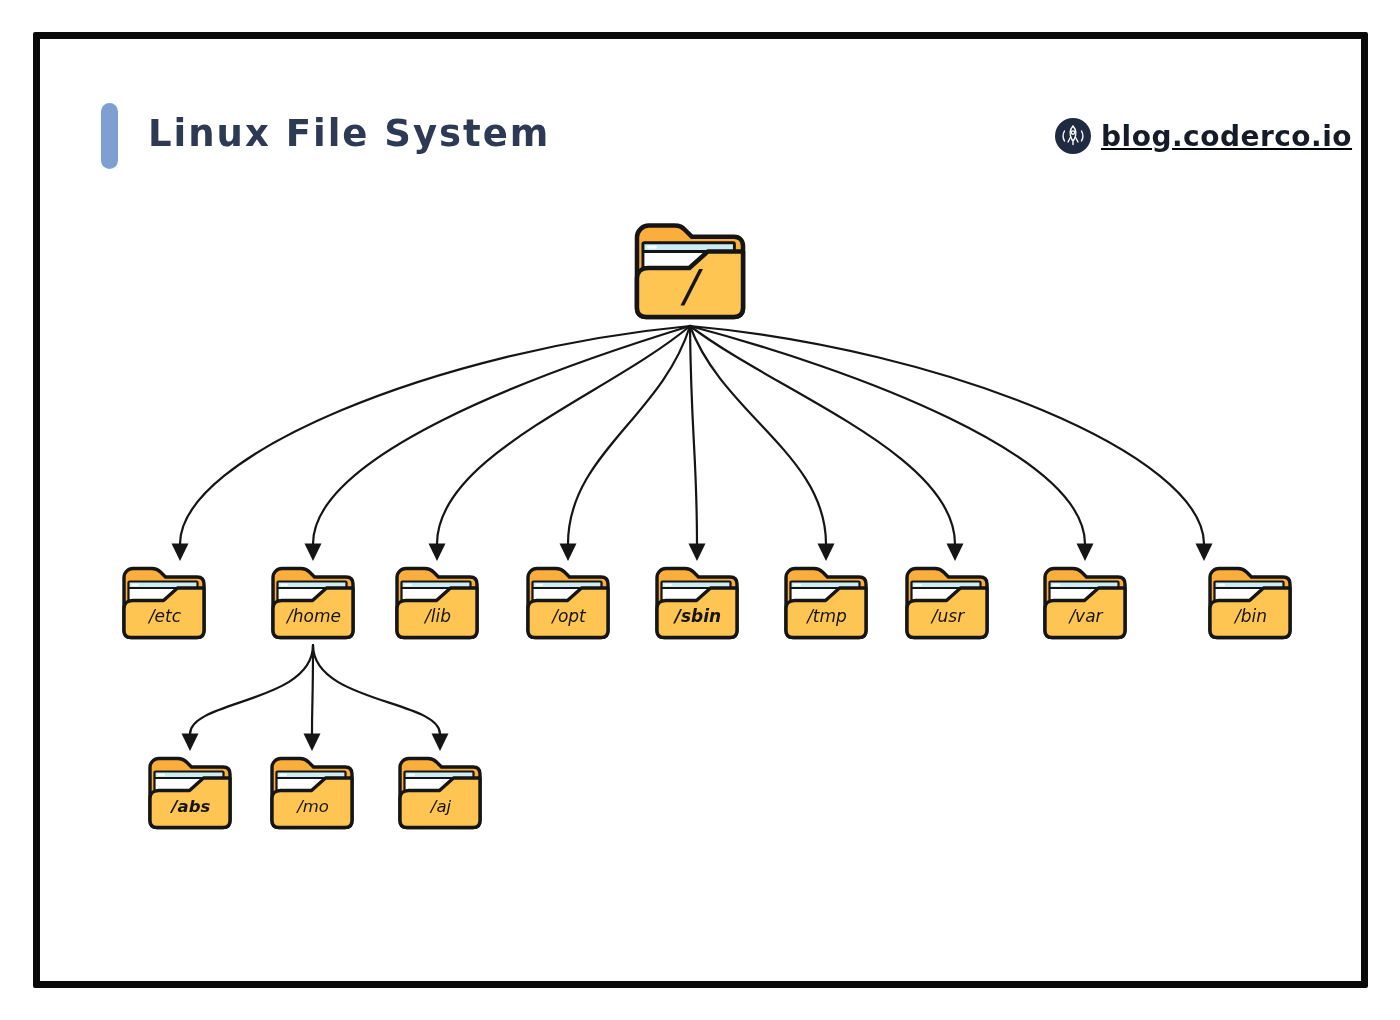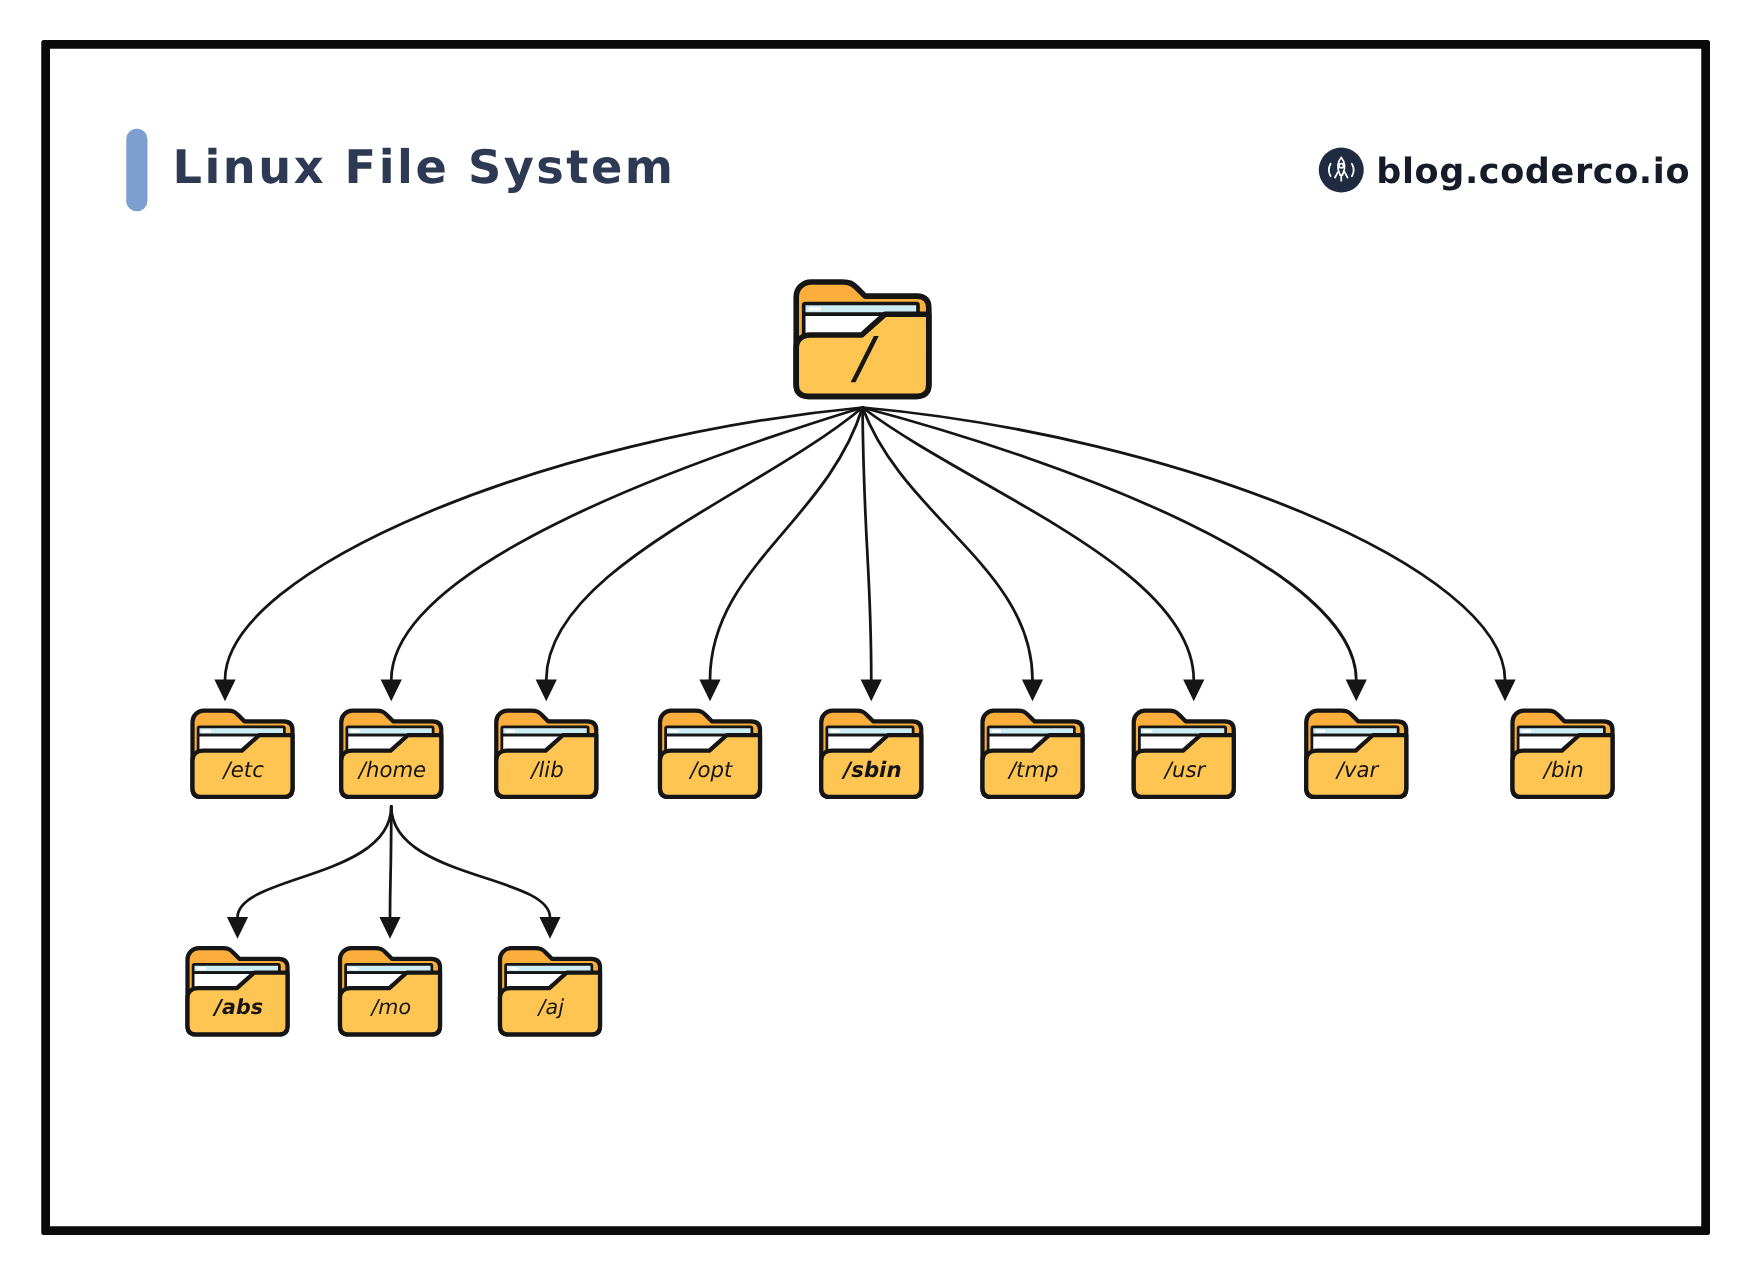--- a/index.html
+++ b/index.html
@@ -18,29 +18,29 @@
     border-radius:2px;
     pointer-events:none;
   }
   header{position:absolute;left:0;top:0;}
   .accent{
     position:absolute;left:101px;top:103px;
     width:17px;height:66px;border-radius:9px;
     background:var(--accent-bar,#7f9fd1);
   }
   h1{
-    position:absolute;left:138px;top:112px;margin:0;
+    position:absolute;left:148px;top:112px;margin:0;
     font-size:37px;font-weight:bold;letter-spacing:2px;
     color:var(--title,#2e3a54);
     white-space:nowrap;
     font-family:"DejaVu Sans", sans-serif;
   }
   .brand{
     position:absolute;left:1054px;top:117px;height:38px;
-    display:flex;align-items:center;gap:9px;
+    display:flex;align-items:center;gap:9px;text-decoration:underline;
   }
   .brand-label{
     font-size:28px;font-weight:bold;letter-spacing:0.5px;
     color:var(--brand,#151c28);
     white-space:nowrap;
   }
   #edges{position:absolute;left:0;top:0;width:1400px;height:1020px;}
   .edge{fill:none;stroke:var(--arrow,#151515);stroke-width:2.2;stroke-linecap:round;}
   .head{fill:var(--arrow,#151515);stroke:none;}
   .folder{position:absolute;}
@@ -114,21 +114,21 @@
       <div class="folder" style="left: 633px; top: 218px;">
         <svg viewBox="0 0 86 78" width="114" height="104">
           <path class="f-back" d="M 12 5.5 L 31 5.5 C 35.5 5.5 37 6.5 39.5 9 L 44.5 14 L 76 14 C 80.5 14 83 16.5 83 21 L 83 67.5 C 83 72 80.5 74.5 76 74.5 L 10 74.5 C 5.5 74.5 3 72 3 67.5 L 3 14.5 C 3 9.5 7 5.5 12 5.5 Z"></path>
           <rect class="f-stripe" x="7.5" y="18.5" width="69" height="6.5" rx="1"></rect>
           <line class="f-glint" x1="11.5" y1="21.7" x2="17" y2="21.7"></line>
           <path class="f-paper" d="M 7.5 25 L 56.5 25 L 42.5 37.5 L 7.5 37.5 Z"></path>
           <path class="f-front" d="M 11.5 37.5 L 42.5 37.5 L 56.5 25 L 83 25 L 83 67.5 C 83 72 80.5 74.5 76 74.5 L 10 74.5 C 5.5 74.5 3 72 3 67.5 L 3 45.5 C 3 40.5 6.5 37.5 11.5 37.5 Z"></path>
           <text class="f-label" x="44" y="63" text-anchor="middle" font-size="34">/</text>
         </svg>
       </div>
-      <div class="folder" style="left: 151px; top: 563px;">
+      <div class="folder" style="left: 121px; top: 563px;">
         <svg viewBox="0 0 86 78" width="86" height="78">
           <path class="f-back" d="M 12 5.5 L 31 5.5 C 35.5 5.5 37 6.5 39.5 9 L 44.5 14 L 76 14 C 80.5 14 83 16.5 83 21 L 83 67.5 C 83 72 80.5 74.5 76 74.5 L 10 74.5 C 5.5 74.5 3 72 3 67.5 L 3 14.5 C 3 9.5 7 5.5 12 5.5 Z"></path>
           <rect class="f-stripe" x="7.5" y="18.5" width="69" height="6.5" rx="1"></rect>
           <line class="f-glint" x1="11.5" y1="21.7" x2="17" y2="21.7"></line>
           <path class="f-paper" d="M 7.5 25 L 56.5 25 L 42.5 37.5 L 7.5 37.5 Z"></path>
           <path class="f-front" d="M 11.5 37.5 L 42.5 37.5 L 56.5 25 L 83 25 L 83 67.5 C 83 72 80.5 74.5 76 74.5 L 10 74.5 C 5.5 74.5 3 72 3 67.5 L 3 45.5 C 3 40.5 6.5 37.5 11.5 37.5 Z"></path>
           <text class="f-label" x="44" y="58.5" text-anchor="middle" font-size="17">/etc</text>
         </svg>
       </div>
       <div class="folder" style="left: 270px; top: 563px; text-decoration: underline;">

